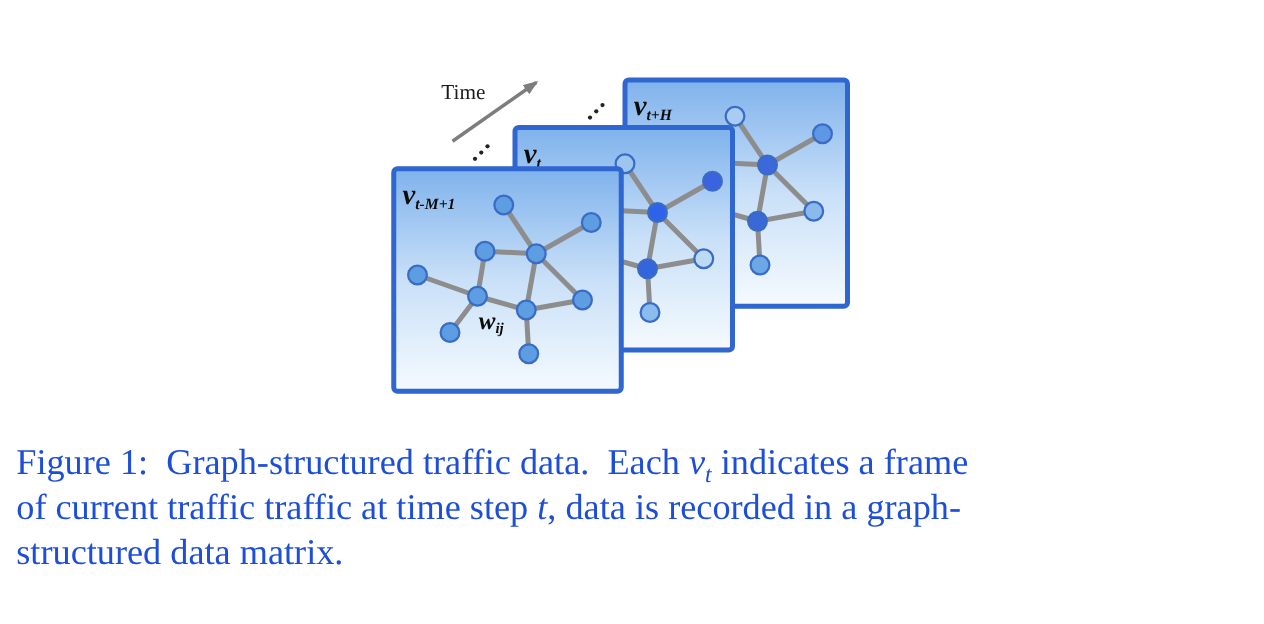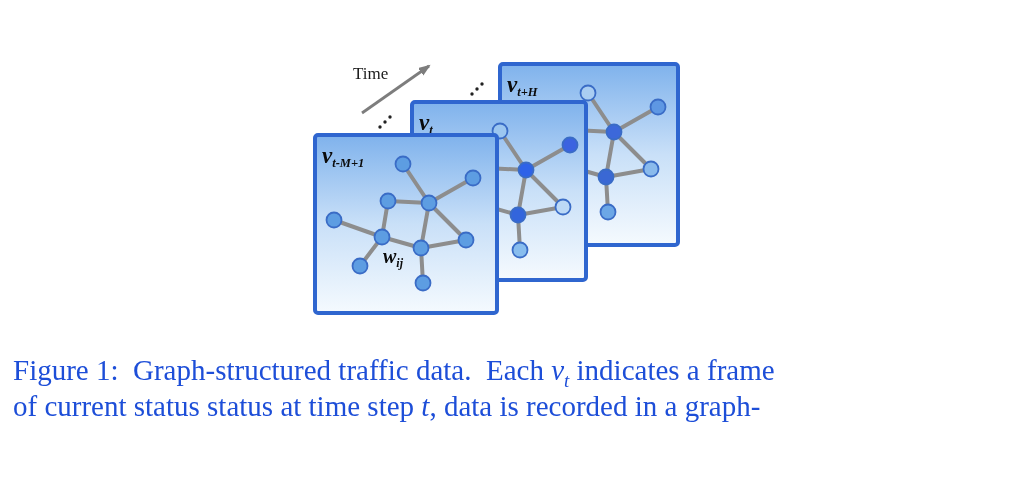--- a/index.html
+++ b/index.html
@@ -117,15 +117,16 @@
           <circle cx="466" cy="240" r="7.5" fill="#5d9de2" stroke="#3a6cc6" stroke-width="1.8"></circle>
           <circle cx="423" cy="283" r="7.5" fill="#5d9de2" stroke="#3a6cc6" stroke-width="1.8"></circle>
           <text x="322" y="163" class="plabel"><tspan font-size="23">v</tspan><tspan font-size="12.5" dy="4">t-M+1</tspan></text>
           <text x="383" y="263" class="plabel"><tspan font-size="20">w</tspan><tspan font-size="12" dy="3.5">ij</tspan></text>
         </g>
       </svg>
   </div>
 
   <div class="caption">
     <div><span>Figure 1:&nbsp; Graph-structured traffic data.&nbsp; Each </span><span class="mvar">v</span><sub class="mvar">t</sub><span> indicates a frame</span></div>
-    <div><span>of current status status at time step </span><span class="mvar">t</span><span>, data is recorded in a graph-</span></div>
+    <div><span>of current traffic traffic at time step </span><span class="mvar">t</span><span>, data is recorded in a graph-</span></div>
+    <div><span>structured data matrix.</span></div>
   </div>
 </div>
 
 </body></html>

